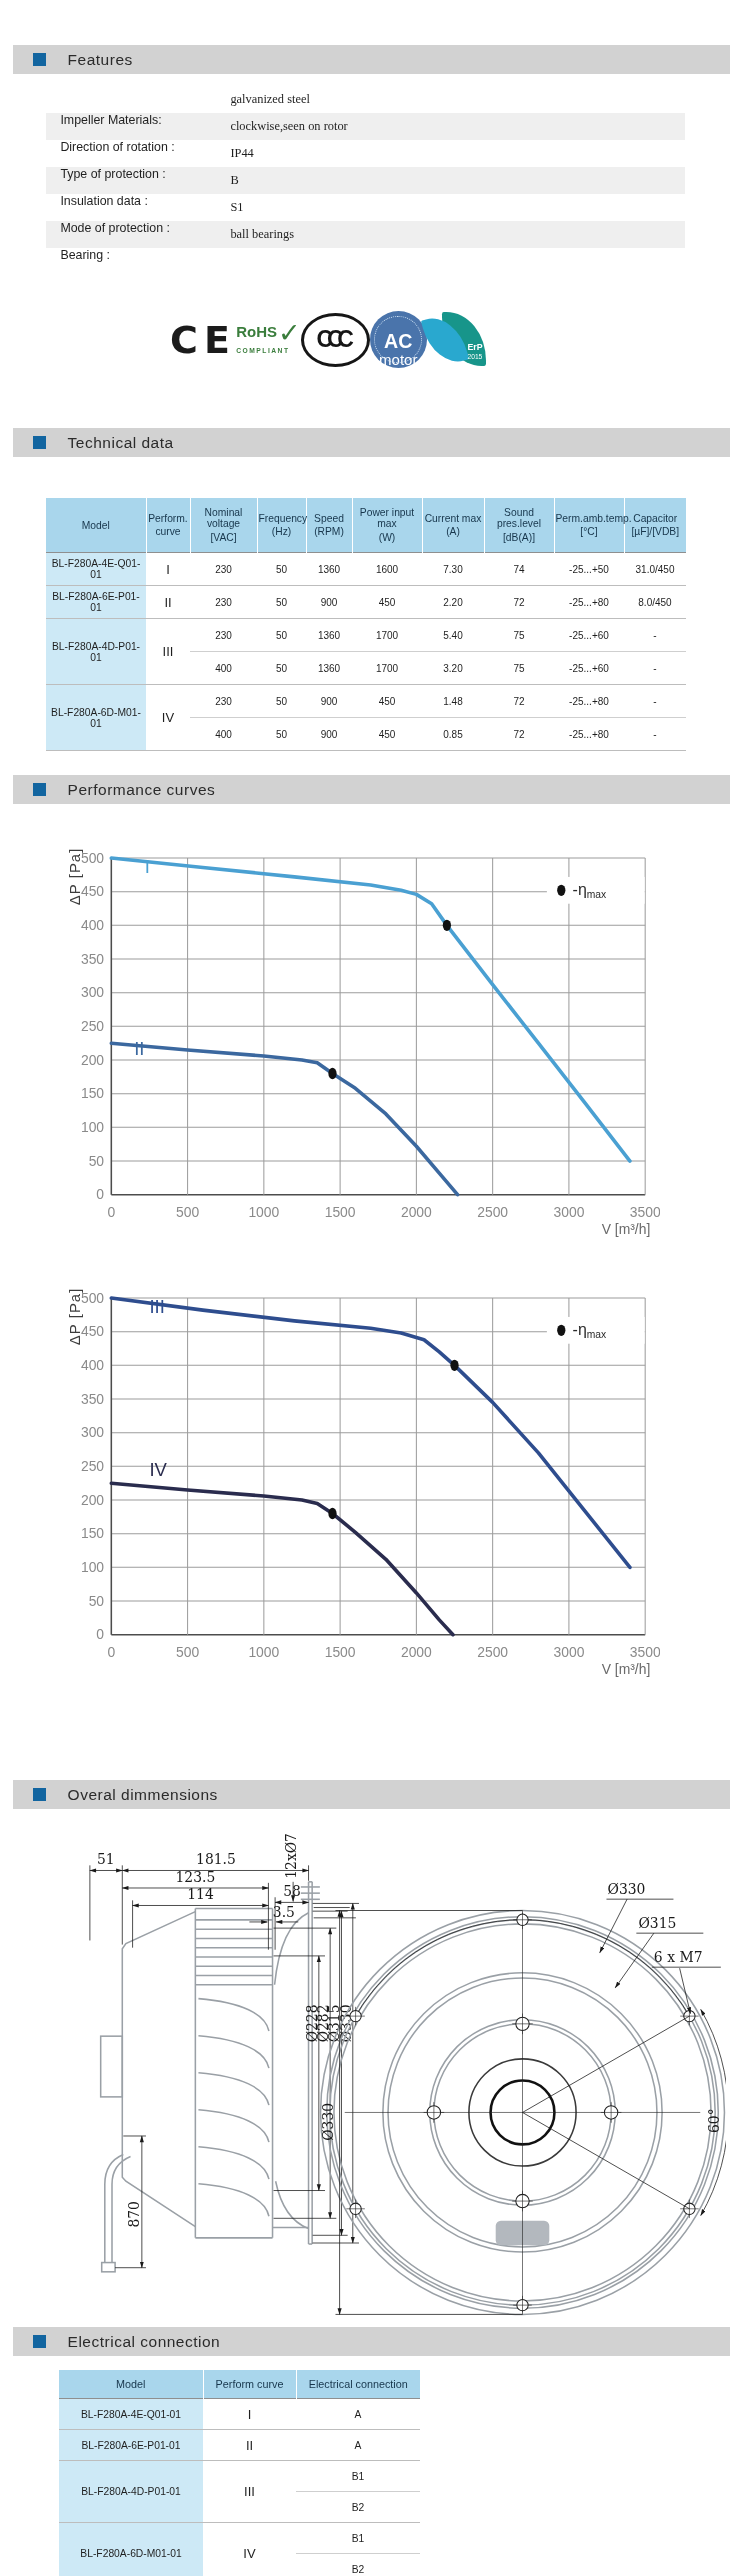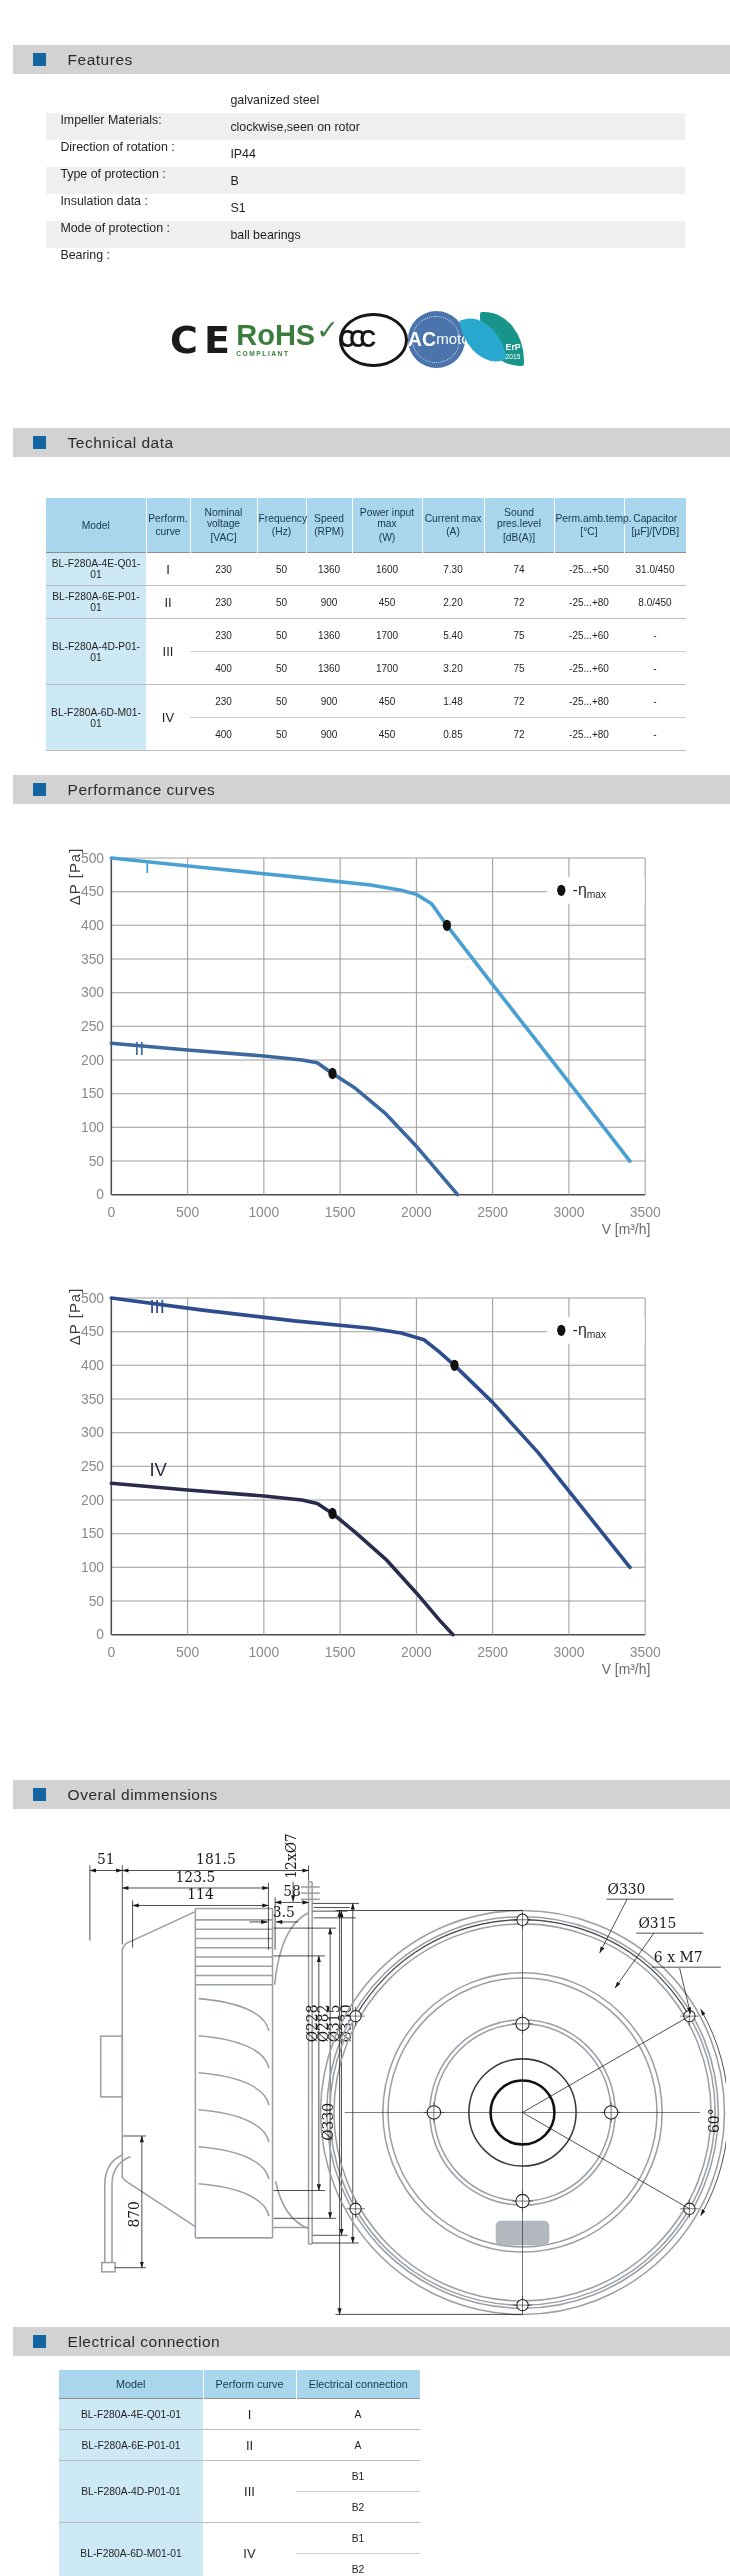--- a/index.html
+++ b/index.html
@@ -6,32 +6,32 @@
   .canvas{position:relative;width:730px;height:3491px;background:#fff;font-family:"Liberation Sans",sans-serif;overflow:hidden;}
   
   .section-bar{position:absolute;left:13px;width:720px;height:29px;background:#d2d2d2;display:flex;align-items:center;}
   .section-bar .sq{width:13.4px;height:13.4px;background:#1265a0;margin-left:19.6px;flex:0 0 auto;}
   .section-bar .t{margin-left:21.6px;font-size:15.5px;color:#2b2b2b;letter-spacing:0.5px;}
   
   .features{position:absolute;left:46px;top:86px;width:639px;}
   .frow{display:flex;height:27px;align-items:center;font-size:12.4px;color:#1f1f1f;}
   .frow:nth-child(even){background:#efefef;}
   .flabel{width:170px;padding-left:14.4px;flex:0 0 auto;margin-top:40px;}
-  .fvalue{flex:1;}
+  .fvalue{flex:1;font-family:Liberation Serif, serif;}
   
   .logos{position:absolute;left:170px;top:307px;height:65px;display:flex;align-items:center;}
   .ce{font-size:38px;font-weight:bold;letter-spacing:6.2px;color:#1b1b1b;font-family:"DejaVu Sans",sans-serif;}
   .rohs{color:#3a7d3c;text-align:center;line-height:1;}
   .rohs .top{display:flex;align-items:flex-start;}
-  .rohs .rtxt{font-size:29px;font-weight:bold;}
+  .rohs .rtxt{font-size:15px;font-weight:bold;}
   .rohs .chk{font-size:27px;margin-left:1px;margin-top:-4.1px;}
   .rohs .bottom{font-size:6.7px;letter-spacing:1.5px;font-weight:bold;margin-top:1px;text-align:left;}
-  .ccc{width:63px;height:48px;border:3.6px solid #161616;border-radius:50%;display:flex;align-items:center;justify-content:flex-start;}
+  .ccc{width:63px;height:48px;border:3.6px solid #161616;border-radius:50%;display:flex;align-items:center;justify-content:center;}
   .ccc span{font-size:23px;font-weight:bold;letter-spacing:-6.2px;color:#161616;transform:translateX(-3.1px);}
-  .ac{width:57px;height:57px;border-radius:50%;background:#4a74ab;display:flex;flex-direction:row;align-items:center;justify-content:flex-start;color:#fff;position:relative;}
+  .ac{width:57px;height:57px;border-radius:50%;background:#4a74ab;display:flex;flex-direction:column;align-items:center;justify-content:flex-end;color:#fff;position:relative;}
   .ac::after{content:"";position:absolute;inset:4.6px;border:1.5px dotted #cfe2f4;border-radius:50%;}
   .ac .l1{font-size:19.6px;font-weight:bold;line-height:1;}
   .ac .l2{font-size:15px;line-height:1.1;}
   .erp{width:60px;height:58px;position:relative;}
   .erp .leaf1{position:absolute;right:1px;top:1px;width:44px;height:54px;background:#17958a;border-radius:4% 90% 4% 90%;}
   .erp .leaf2{position:absolute;left:0;top:4.1px;width:36px;height:50px;background:#29a8cf;border-radius:4% 85% 4% 85%;transform:rotate(-16deg);}
   .erp .etxt{position:absolute;right:4.1px;bottom:8.2px;color:#fff;font-weight:bold;font-size:8.8px;line-height:1;text-align:left;}
   .erp .etxt .yr{font-size:6.7px;font-weight:normal;}
   
   .techtable{position:absolute;left:46px;top:498px;width:639px;border-collapse:collapse;table-layout:fixed;}

